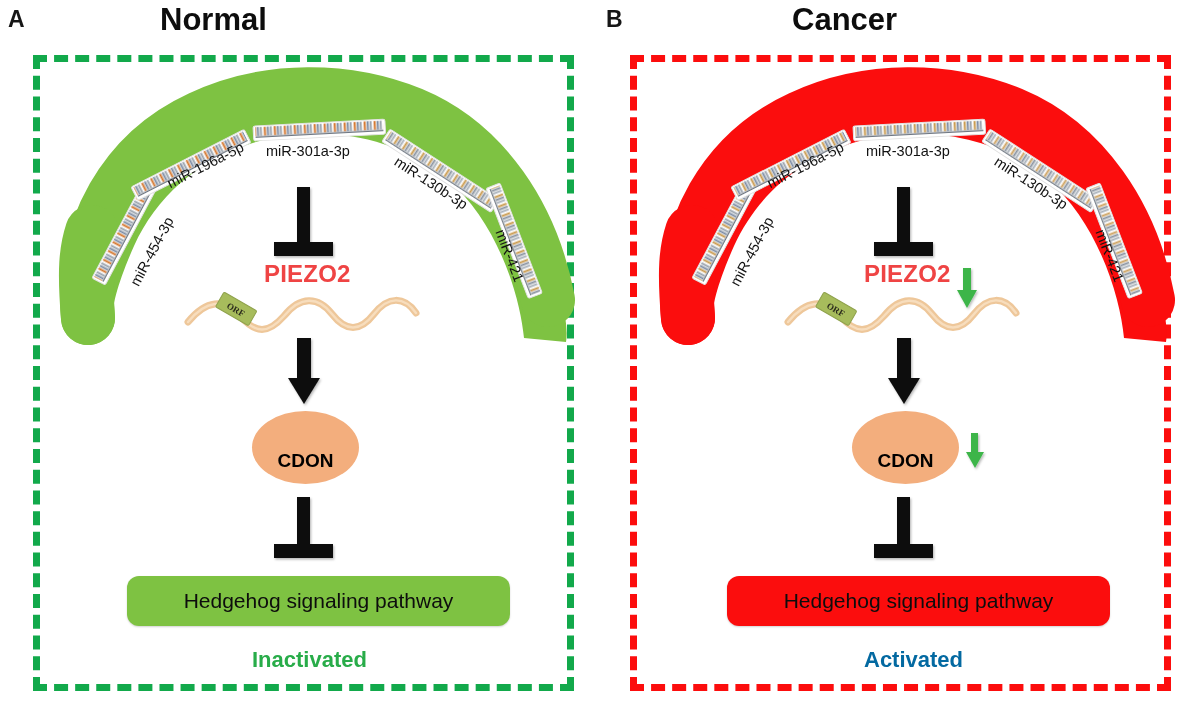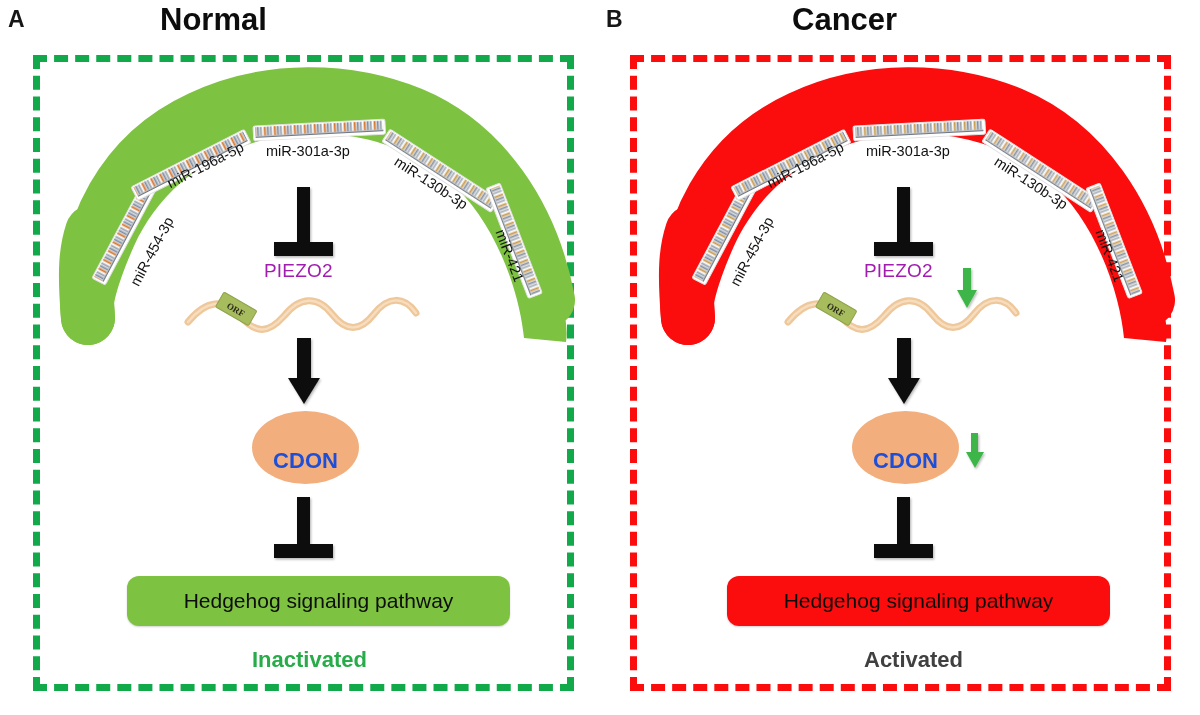--- a/index.html
+++ b/index.html
@@ -59,42 +59,42 @@
   }
   .stage svg { display: block; overflow: visible; }
 
   
   .node-label {
     position: absolute;
     font-family: "Liberation Sans", sans-serif;
     white-space: nowrap;
   }
   .piezo2-label {
+    font-size: 24px;
+    font-weight: 700;
+    color: #ef4444;
+    letter-spacing: 0.2px;
+  }
+  .cdon-label {
     font-size: 19px;
-    font-weight: 400;
-    color: #a21caf;
-    letter-spacing: 0.2px;
-  }
-  .cdon-label {
-    font-size: 22px;
-    font-weight: 700;
-    color: #1d4ed8;
+    font-weight: 700;
+    color: #000000;
     margin-top: 27px;
   }
   .hh-label {
     font-size: 21px;
     font-weight: 400;
     color: #0d0d0d;
   }
   .status-label {
     font-size: 22px;
     font-weight: 700;
   }
   .status-label.green { color: #28ac49; }
-  .status-label.red   { color: #404040; }
+  .status-label.red   { color: #0369a1; }
 
   
   .pathway-box {
     position: absolute;
     border-radius: 12px;
     display: flex;
     align-items: center;
     justify-content: center;
     box-shadow: 0 1px 2px rgba(0,0,0,0.18);
   }

